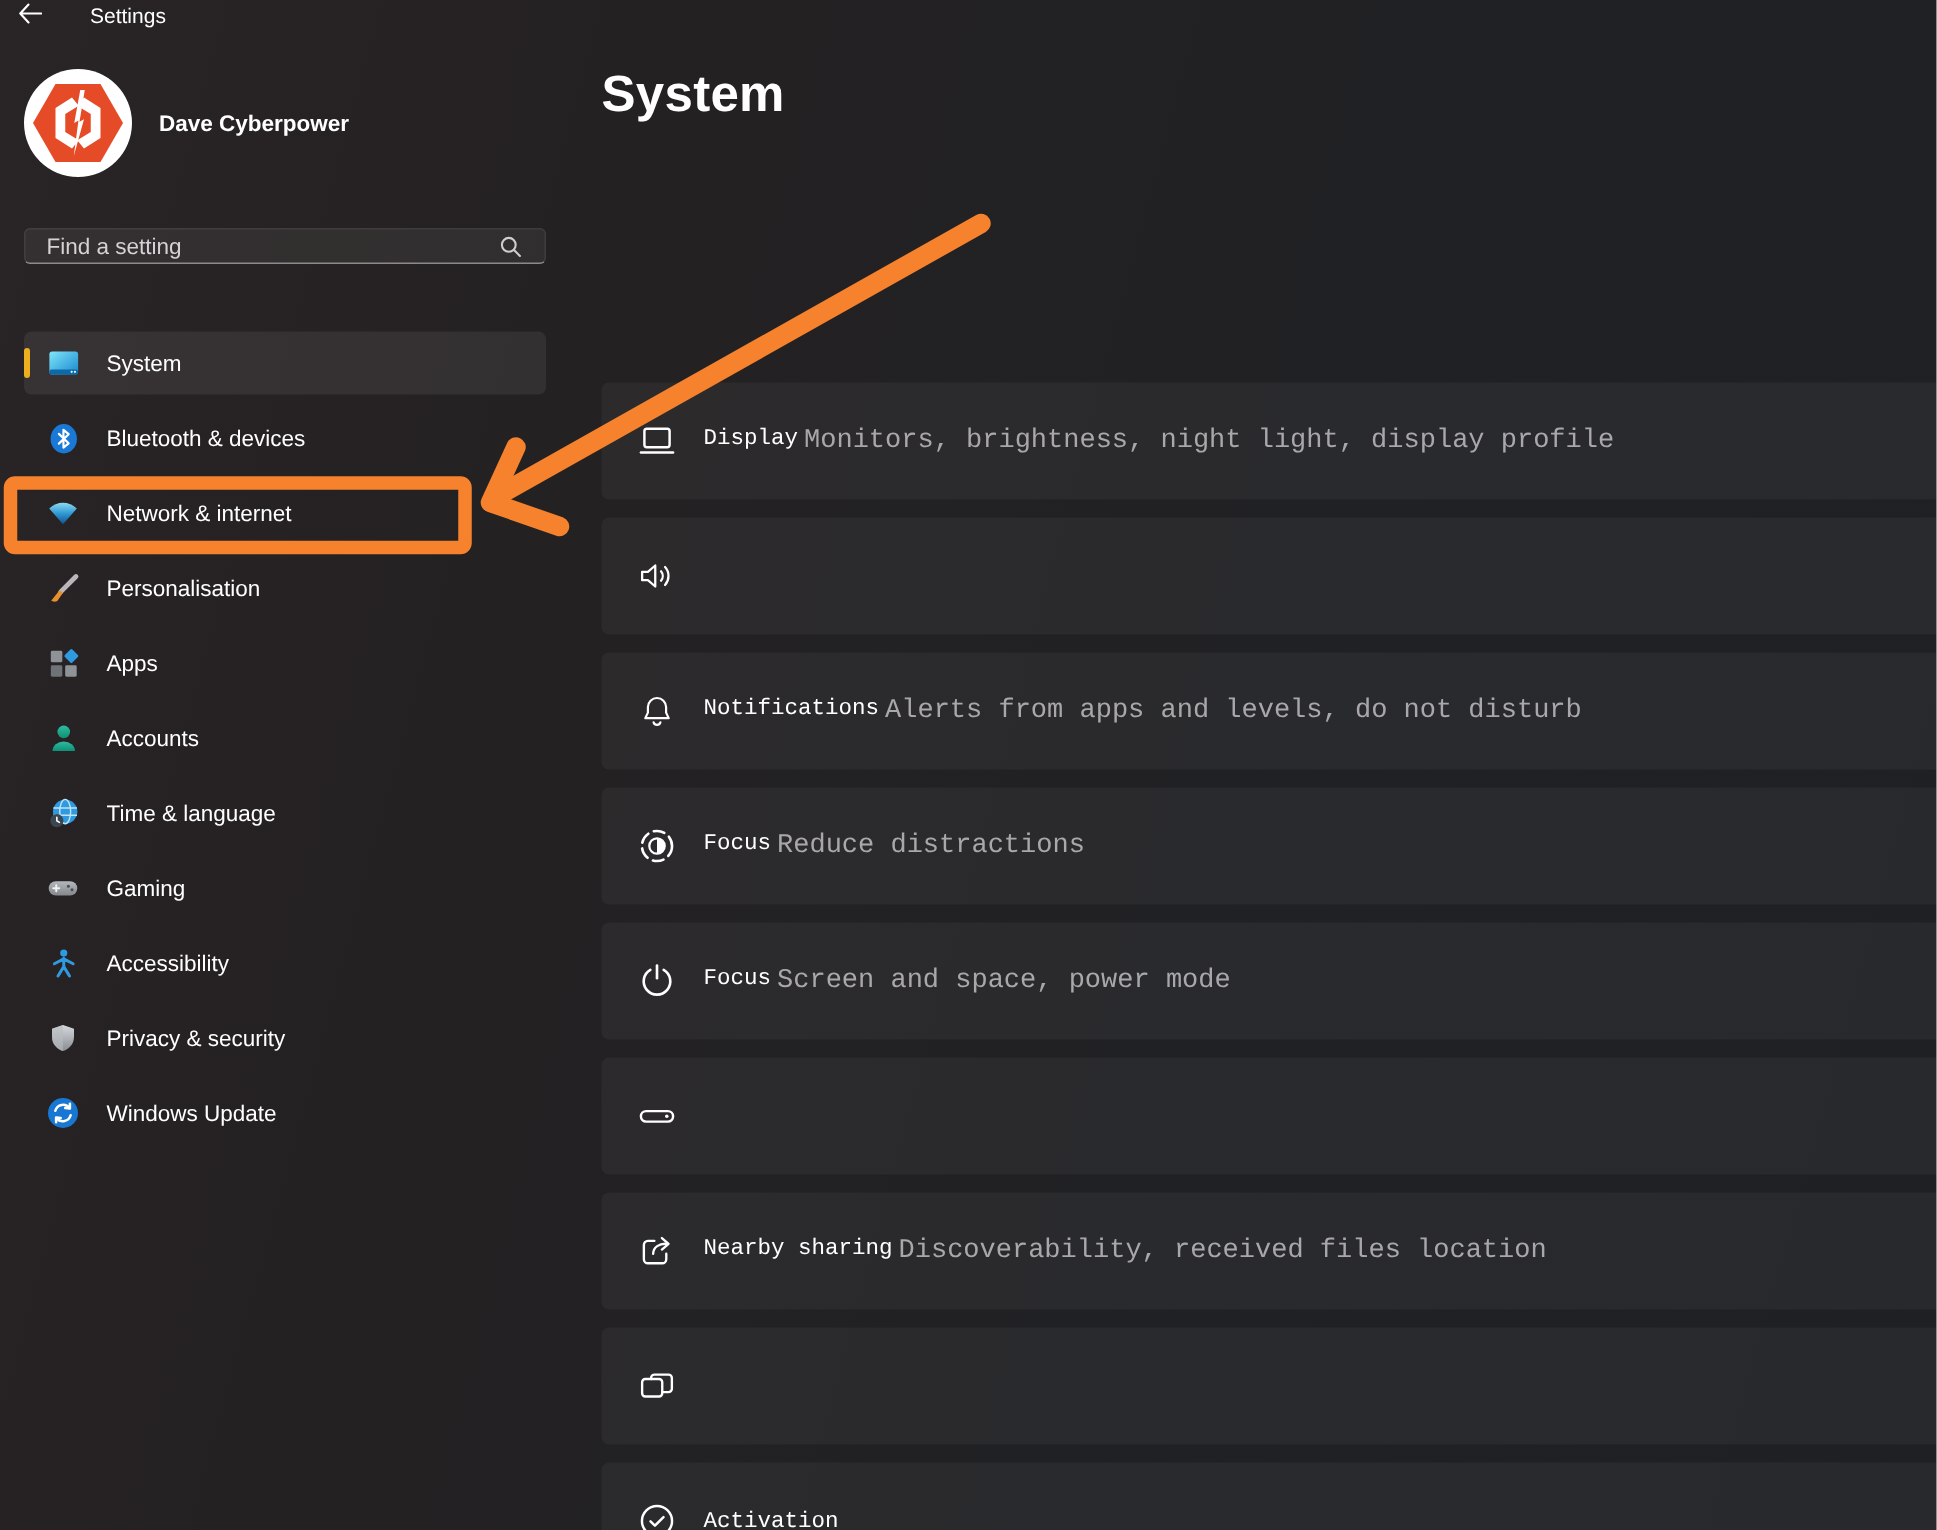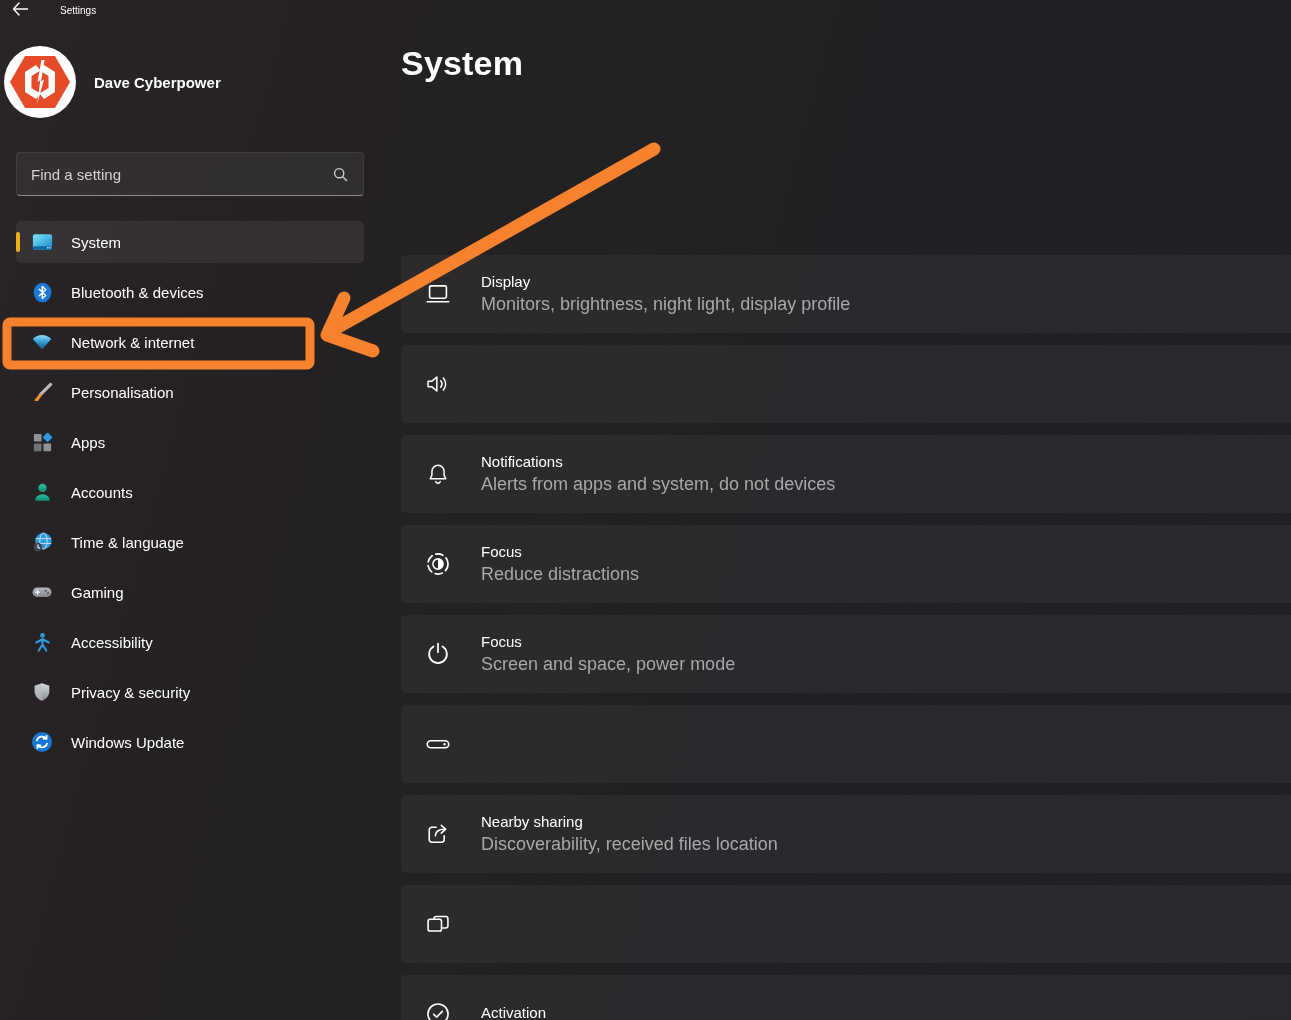--- a/index.html
+++ b/index.html
@@ -7,28 +7,28 @@
   body {
     position:relative;
     font-family:"Liberation Sans","DejaVu Sans",sans-serif;
     background:linear-gradient(105deg,#292425 0%,#242122 28%,#202124 62%,#1e2023 100%);
     color:#ffffff;
     -webkit-font-smoothing:antialiased;
   }
   
   .titlebar { position:absolute; top:-3px; left:0; height:26px; display:flex; align-items:center; }
   .back-btn { width:40px; height:26px; display:flex; align-items:center; justify-content:center; background:none; border:none; color:#fff; cursor:pointer; }
-  .app-title { font-size:10px; color:#fff; margin-left:20px; }
+  .app-title { font-size:14px; color:#fff; margin-left:20px; }
   
   .sidebar { position:absolute; left:0; top:0; width:380px; height:100%; }
-  .profile { position:absolute; left:4px; top:46px; display:flex; align-items:center; gap:18px; cursor:pointer; }
+  .profile { position:absolute; left:16px; top:46px; display:flex; align-items:center; gap:18px; cursor:pointer; }
   .avatar { width:72px; height:72px; border-radius:50%; flex:0 0 auto; }
   .profile-name { font-size:15px; font-weight:700; color:#fff; }
   .searchbox {
-    position:absolute; left:16px; top:152px; width:348px; height:44px;
+    position:absolute; left:16px; top:152px; width:348px; height:24px;
     background:rgba(255,255,255,0.058);
     border:1px solid rgba(255,255,255,0.065);
     border-bottom:1px solid rgba(255,255,255,0.44);
     border-radius:4px; display:flex; align-items:center;
   }
   .searchbox input {
     flex:1; background:transparent; border:none; outline:none;
     font-family:inherit; font-size:15px; color:#e8e6e8; padding:0 8px 0 14px;
   }
   .searchbox input::placeholder { color:#d4d2d4; opacity:1; }
@@ -46,21 +46,21 @@
   .nav-label { font-size:15px; color:#ffffff; margin-left:17px; white-space:nowrap; }
   
   .main { position:absolute; left:401px; top:0; right:0; height:100%; }
   .page-title { position:absolute; left:0; top:44px; font-size:34px; font-weight:700; letter-spacing:.2px; }
   .rows { position:absolute; left:0; top:255px; width:calc(100% + 10px); display:flex; flex-direction:column; gap:12px; }
   .row {
     height:78px; background:rgba(255,255,255,0.045); border-radius:5px;
     display:flex; align-items:center; cursor:pointer;
   }
   .row-icon { width:30px; height:30px; margin-left:22px; display:flex; align-items:center; justify-content:center; flex:0 0 auto; }
-  .row-text { margin-left:28px; display:flex; flex-direction:column; gap:4px; }
+  .row-text { margin-left:16px; display:flex; flex-direction:row; gap:4px;font-family:Liberation Mono, monospace; }
   .row-title { font-size:15px; font-weight:500; color:#ffffff; }
   .row-subtitle { font-size:18px; color:#a9a7a9; }
   
   .annotation { position:absolute; inset:0; width:1291px; height:1020px; pointer-events:none; }
   .annot { fill:none; stroke-linecap:round; stroke-linejoin:round; }
 </style>
 </head>
 <body>
 
 <div class="titlebar">
@@ -270,21 +270,21 @@
       </div>
       <div class="row">
         <span class="row-icon">
           <svg width="26" height="26" viewBox="0 0 24 24">
             <path d="M12 4 a5.6 5.6 0 0 0-5.6 5.6 V13 L4.8 16.4 H19.2 L17.6 13 V9.6 A5.6 5.6 0 0 0 12 4 Z" stroke="#fff" stroke-width="1.35" fill="none" stroke-linejoin="round"></path>
             <path d="M9.9 19 a2.2 2.2 0 0 0 4.2 0" stroke="#fff" stroke-width="1.35" fill="none" stroke-linecap="round"></path>
           </svg>
         </span>
         <div class="row-text">
           <div class="row-title">Notifications</div>
-          <div class="row-subtitle">Alerts from apps and system, do not devices</div>
+          <div class="row-subtitle">Alerts from apps and levels, do not disturb</div>
         </div>
       </div>
       <div class="row">
         <span class="row-icon">
           <svg width="28" height="28" viewBox="0 0 24 24">
             <circle cx="12" cy="12" r="8.6" stroke="#fff" stroke-width="1.5" fill="none" stroke-dasharray="6.2 3.4" stroke-linecap="round"></circle>
             <circle cx="12" cy="12" r="4.4" stroke="#fff" stroke-width="1.3" fill="none"></circle>
             <path d="M12 7.6 A4.4 4.4 0 0 1 12 16.4 Z" fill="#fff"></path>
           </svg>
         </span>

